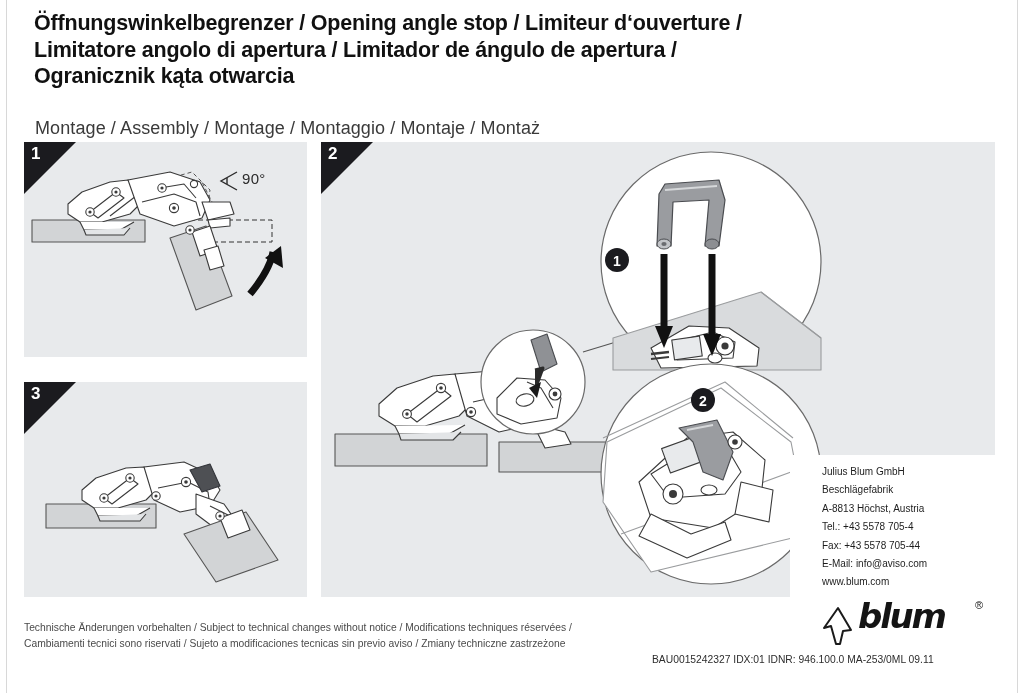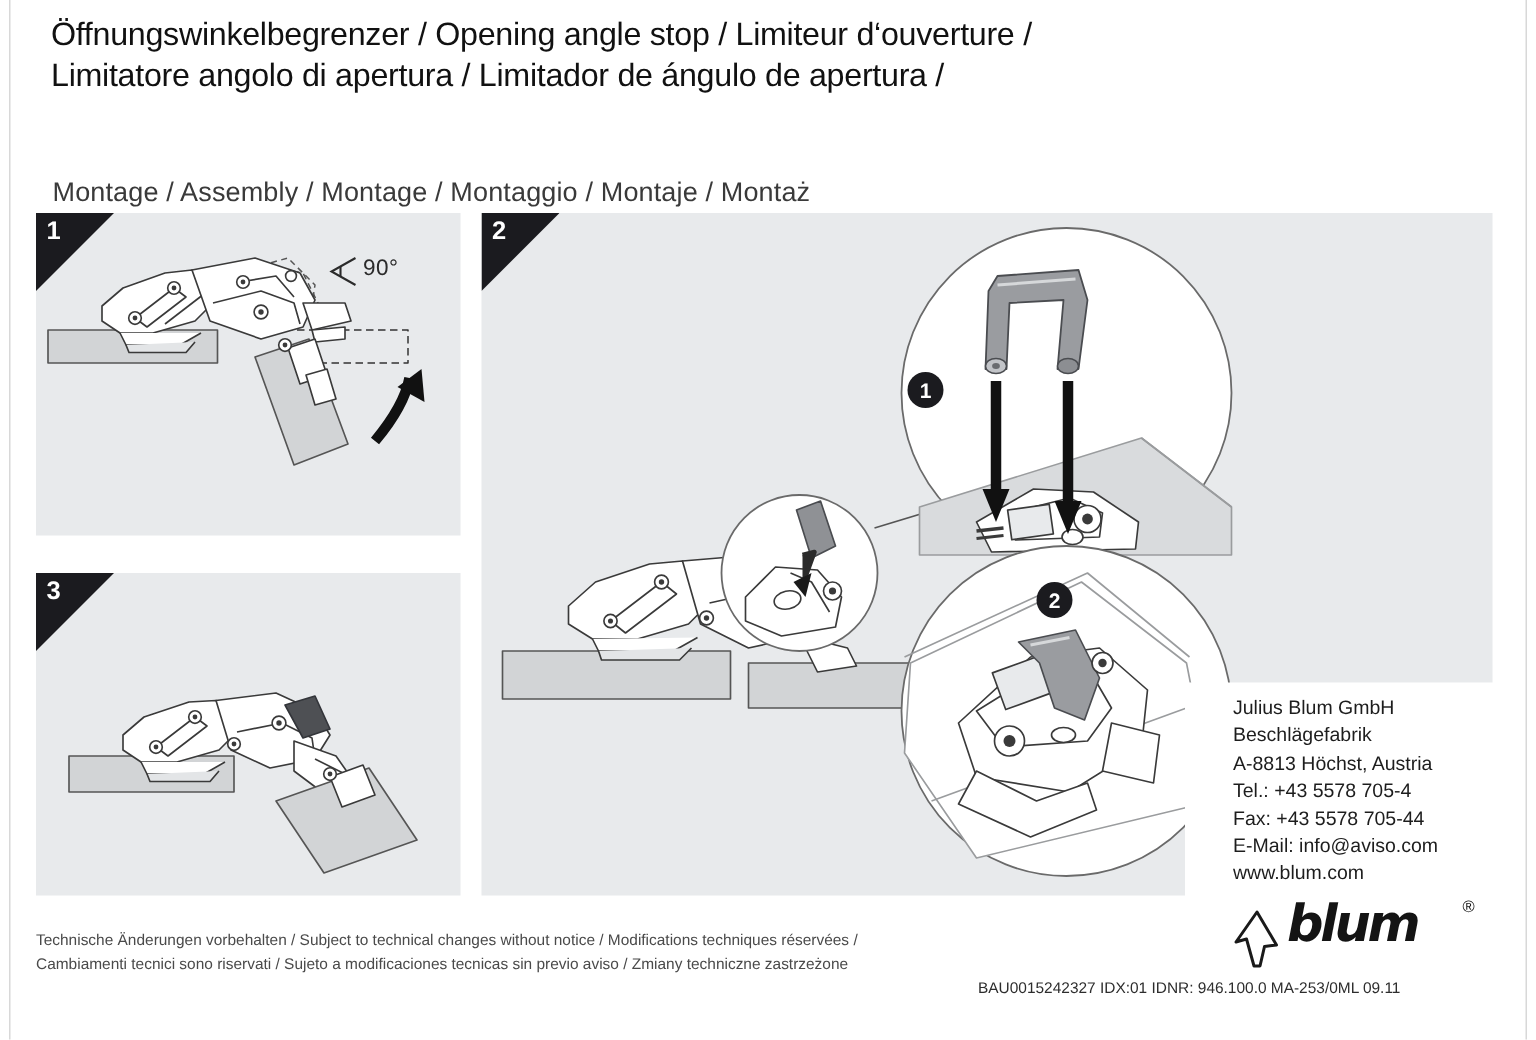--- a/index.html
+++ b/index.html
@@ -13,21 +13,21 @@
   }
   .page{position:absolute;inset:0;}
 
   
   .rule-left{position:absolute;left:6px;top:0;width:1px;height:693px;background:#d8d8d8;}
   .rule-right{position:absolute;left:1017px;top:0;width:1px;height:693px;background:#d8d8d8;}
 
   
   .title{
     position:absolute;left:34px;top:10px;width:880px;
-    font-size:21.5px;font-weight:normal;line-height:26.5px;
+    font-size:21.5px;font-weight:bold;line-height:26.5px;
     letter-spacing:-0.2px;color:#111;
   }
   .subtitle{
     position:absolute;left:35px;top:118px;
     font-size:18px;color:#3a3a3a;letter-spacing:0.1px;
   }
 
   
   .panel{position:absolute;background:#e8eaec;}
   #panel1{left:24px;top:142px;width:283px;height:215px;}
@@ -48,21 +48,21 @@
   }
 
   .angle-label{
     position:absolute;font-size:15px;color:#2b2b2b;
     letter-spacing:0.3px;white-space:nowrap;
   }
 
   
   .address{
     position:absolute;left:822px;top:463px;
-    font-size:13px;line-height:18.4px;color:#1d1d1d;
+    font-size:10px;line-height:18.4px;color:#1d1d1d;
   }
   .logo{position:absolute;left:818px;top:598px;width:180px;height:48px;}
   .logo .word{
     position:absolute;left:40px;top:-2px;
     font-family:"DejaVu Sans","Liberation Sans",sans-serif;
     font-size:34px;font-weight:bold;font-style:italic;
     letter-spacing:-2.2px;color:#141414;
   }
   .logo .reg{
     position:absolute;left:157px;top:1px;font-size:11px;color:#141414;
@@ -84,20 +84,21 @@
 <body>
 
 <div class="page">
 
   <div class="rule-left"></div>
   <div class="rule-right"></div>
 
   <div class="title">
     <div>Öffnungswinkelbegrenzer / Opening angle stop / Limiteur d‘ouverture /</div>
     <div>Limitatore angolo di apertura / Limitador de ángulo de apertura /</div>
+    <div>Ogranicznik kąta otwarcia</div>
   </div>
   <div class="subtitle">Montage / Assembly / Montage / Montaggio / Montaje / Montaż</div>
 
   <div class="panel" id="panel1">
     <svg width="283" height="215" viewBox="0 0 283 215">
       <g fill="none" stroke="#3a3a3a" stroke-width="1.1" stroke-linejoin="round">
 
         <rect x="8" y="78" width="113" height="22" fill="#d2d4d6" stroke="#555"></rect>
 
         <path d="M188 78 L248 78 L248 100 L188 100" stroke="#333" stroke-width="1" stroke-dasharray="5,3" fill="none"></path>

